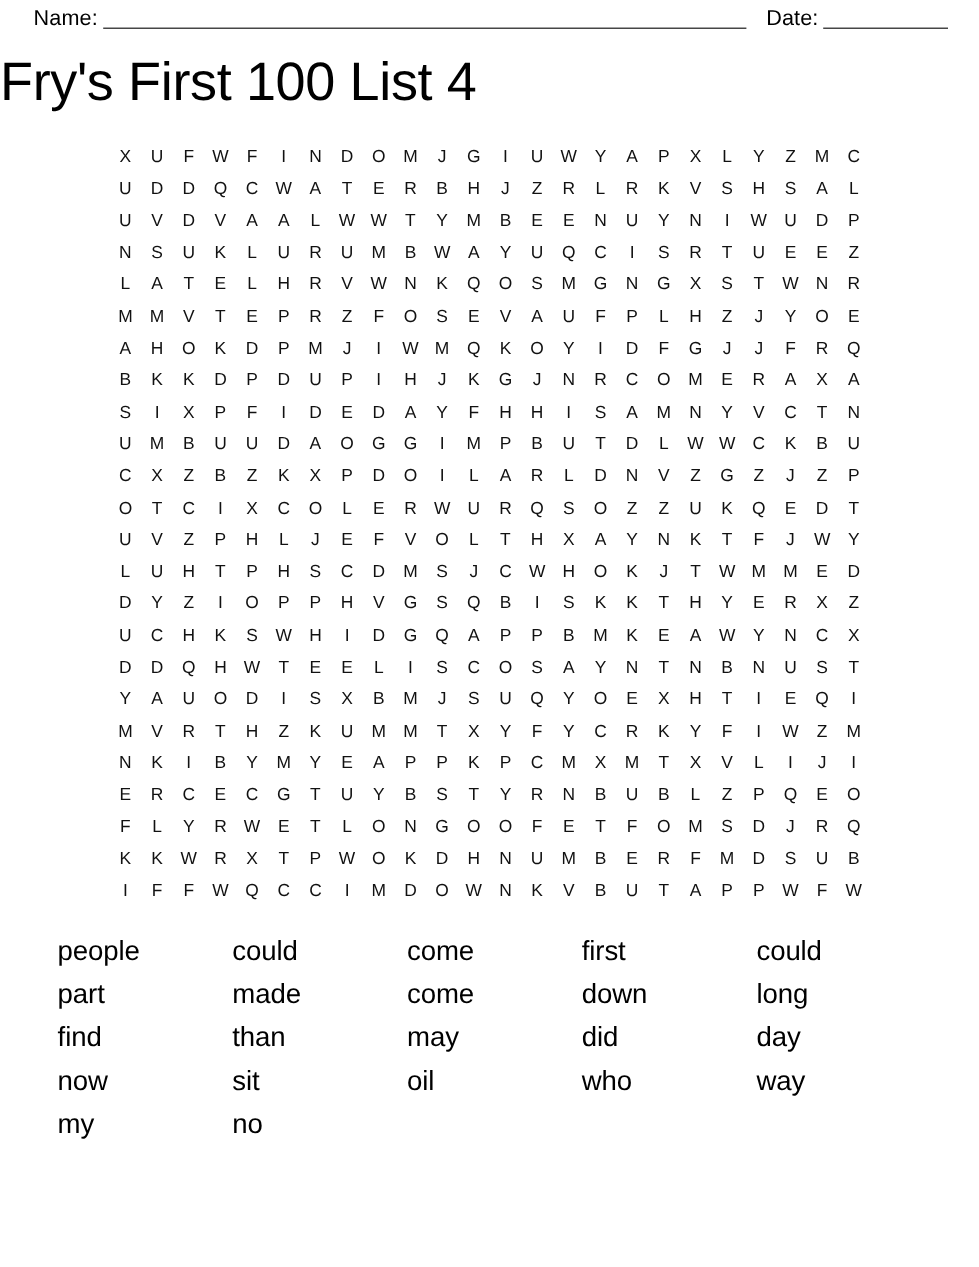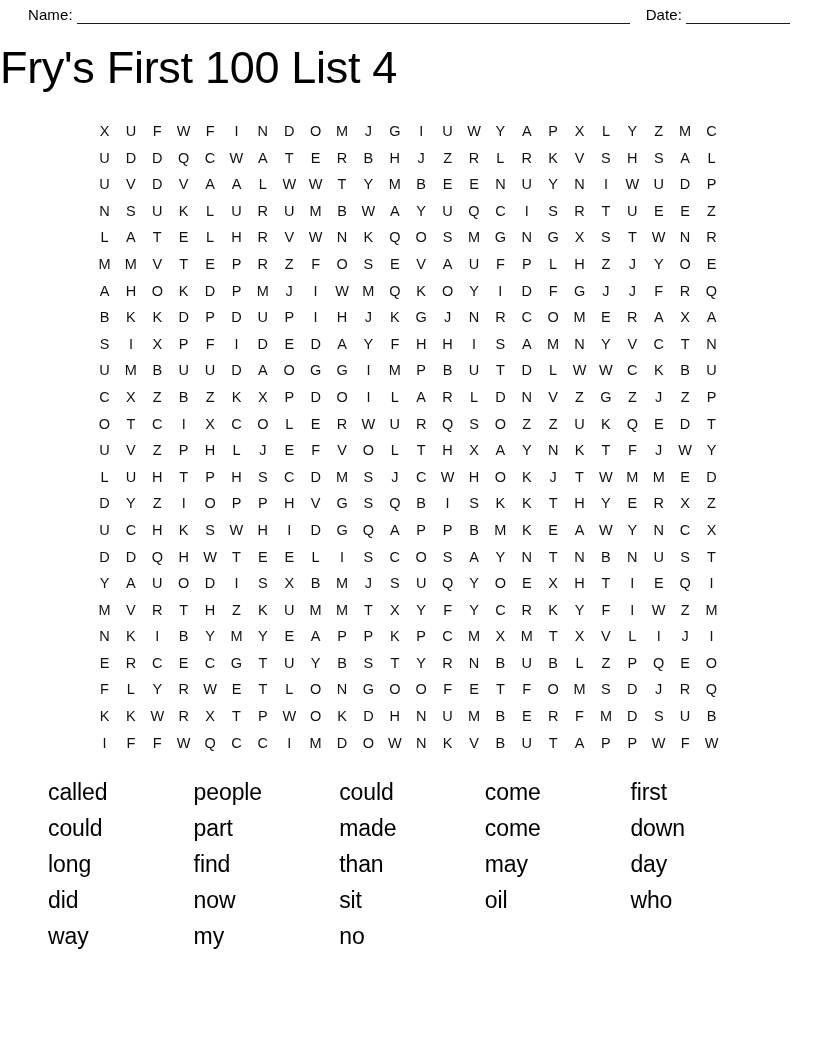--- a/index.html
+++ b/index.html
@@ -19,21 +19,21 @@
 
   
   .header-row {
     display: flex;
     align-items: flex-end;
     padding: 5px 24px 0 28px;
     height: 24px;
     box-sizing: border-box;
   }
   .field-label {
-    font-size: 15px;
+    font-size: 18px;
     line-height: 18px;
     white-space: nowrap;
     letter-spacing: 0.1px;
   }
   .field-rule {
     border-bottom: 1px solid #1a1a1a;
     height: 14px;
     margin-left: 4px;
     margin-right: 2px;
   }
@@ -728,36 +728,35 @@
           <td>P</td>
           <td>W</td>
           <td>F</td>
           <td>W</td>
         </tr>
       </tbody>
   </table>
 </div>
 
 <div class="word-list" id="word-list">
-    <div class="word-item">called</div>
     <div class="word-item">people</div>
     <div class="word-item">could</div>
     <div class="word-item">come</div>
     <div class="word-item">first</div>
     <div class="word-item">could</div>
     <div class="word-item">part</div>
     <div class="word-item">made</div>
     <div class="word-item">come</div>
     <div class="word-item">down</div>
     <div class="word-item">long</div>
     <div class="word-item">find</div>
     <div class="word-item">than</div>
     <div class="word-item">may</div>
+    <div class="word-item">did</div>
     <div class="word-item">day</div>
-    <div class="word-item">did</div>
     <div class="word-item">now</div>
     <div class="word-item">sit</div>
     <div class="word-item">oil</div>
     <div class="word-item">who</div>
     <div class="word-item">way</div>
     <div class="word-item">my</div>
     <div class="word-item">no</div>
   </div>
 
 </body></html>

